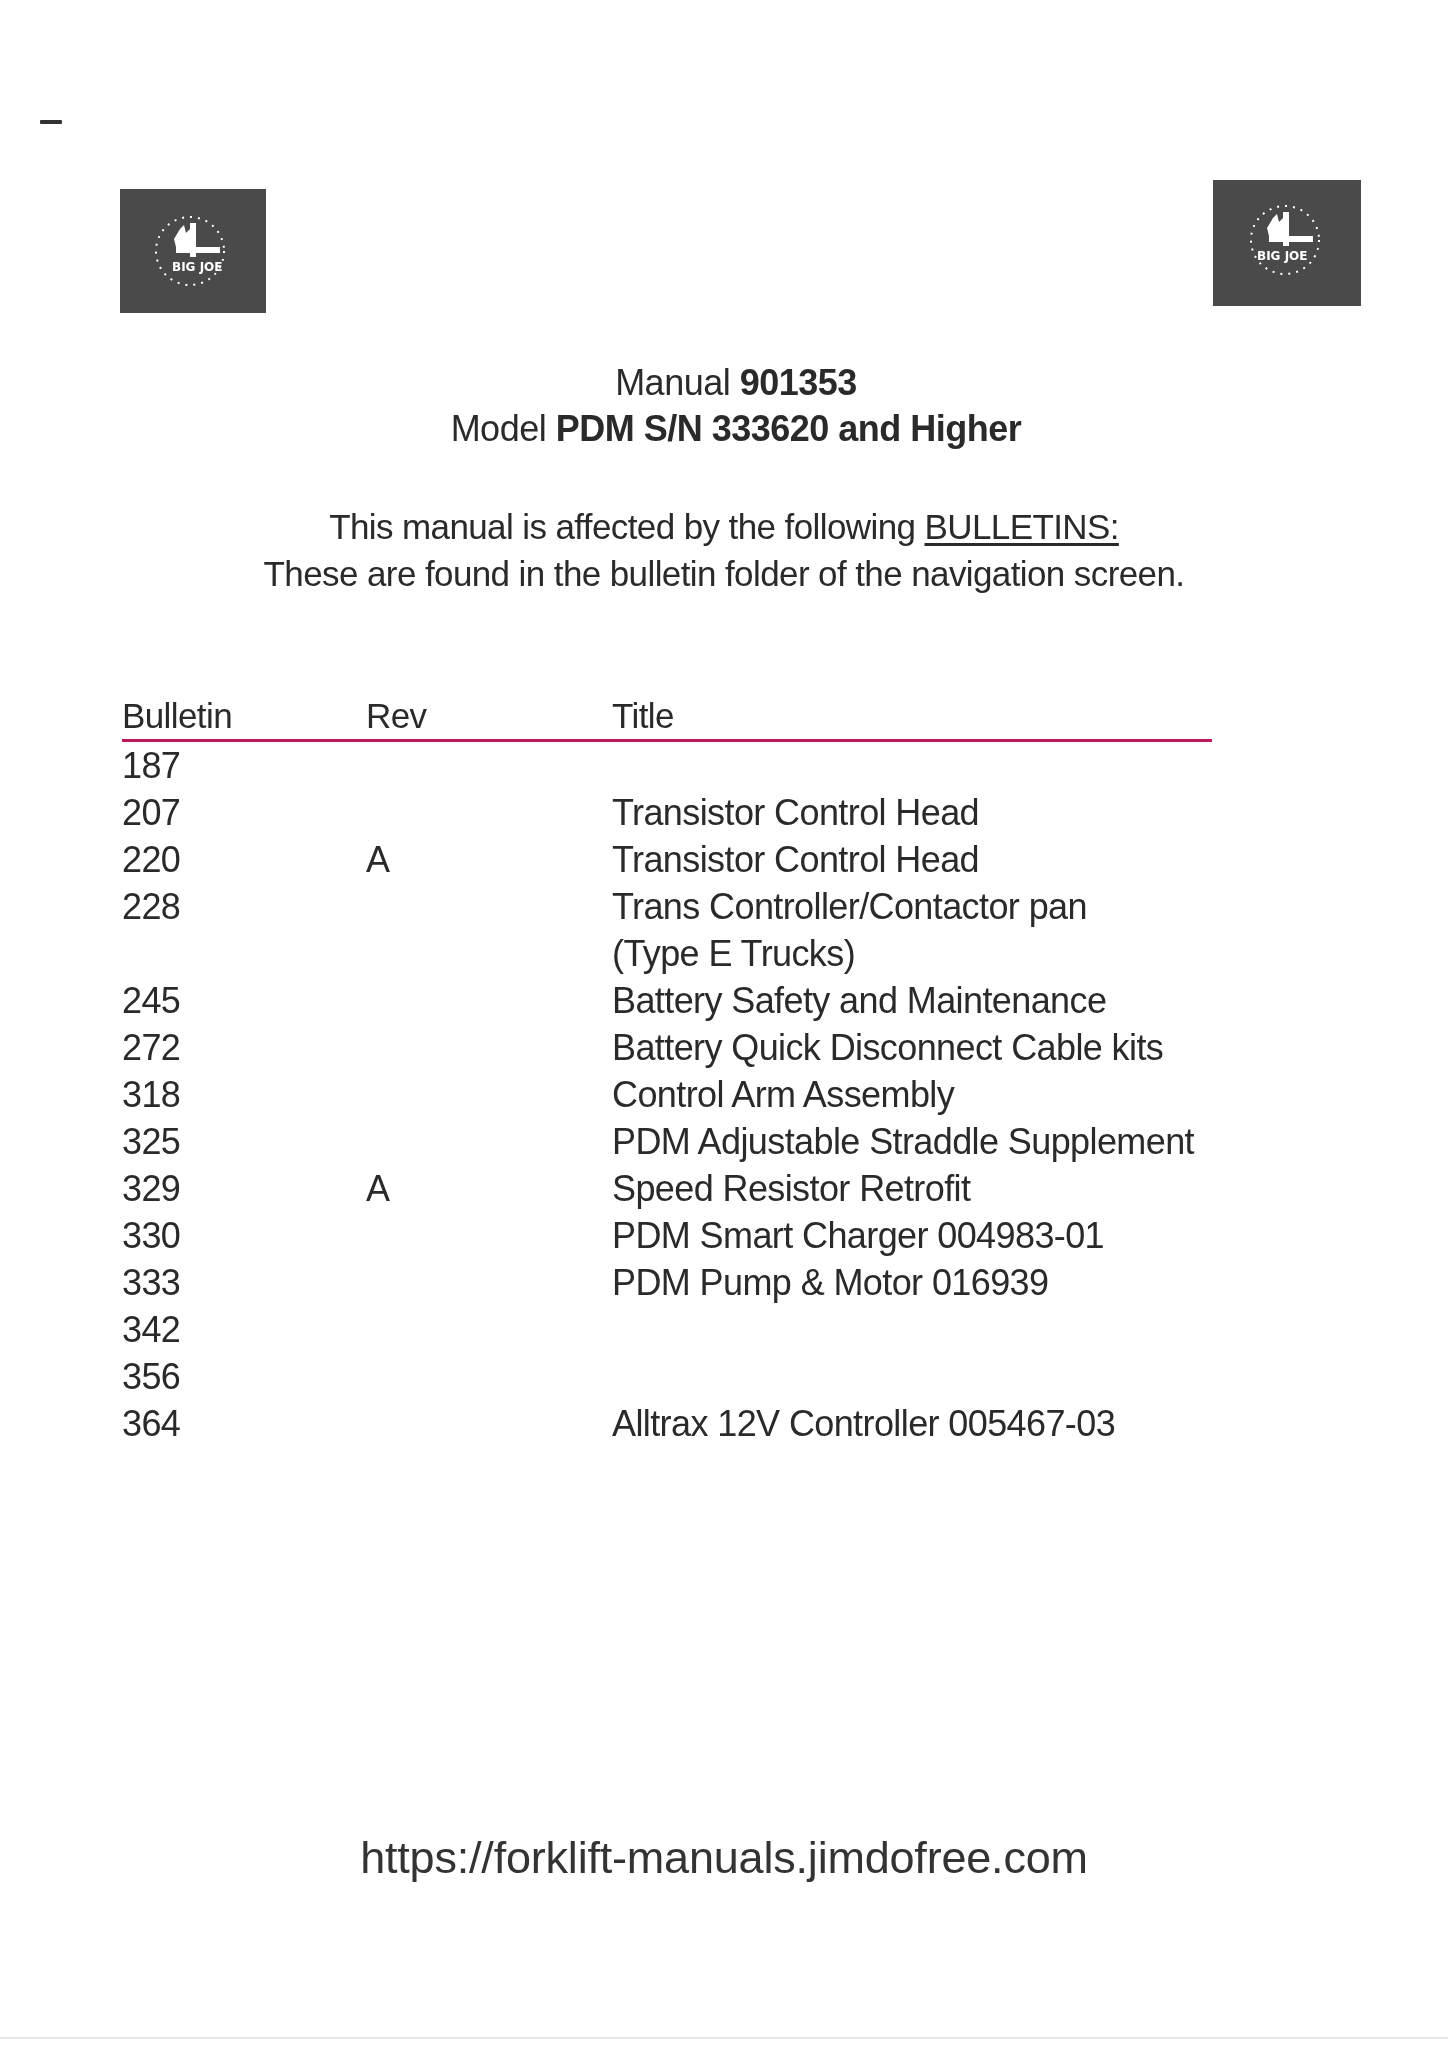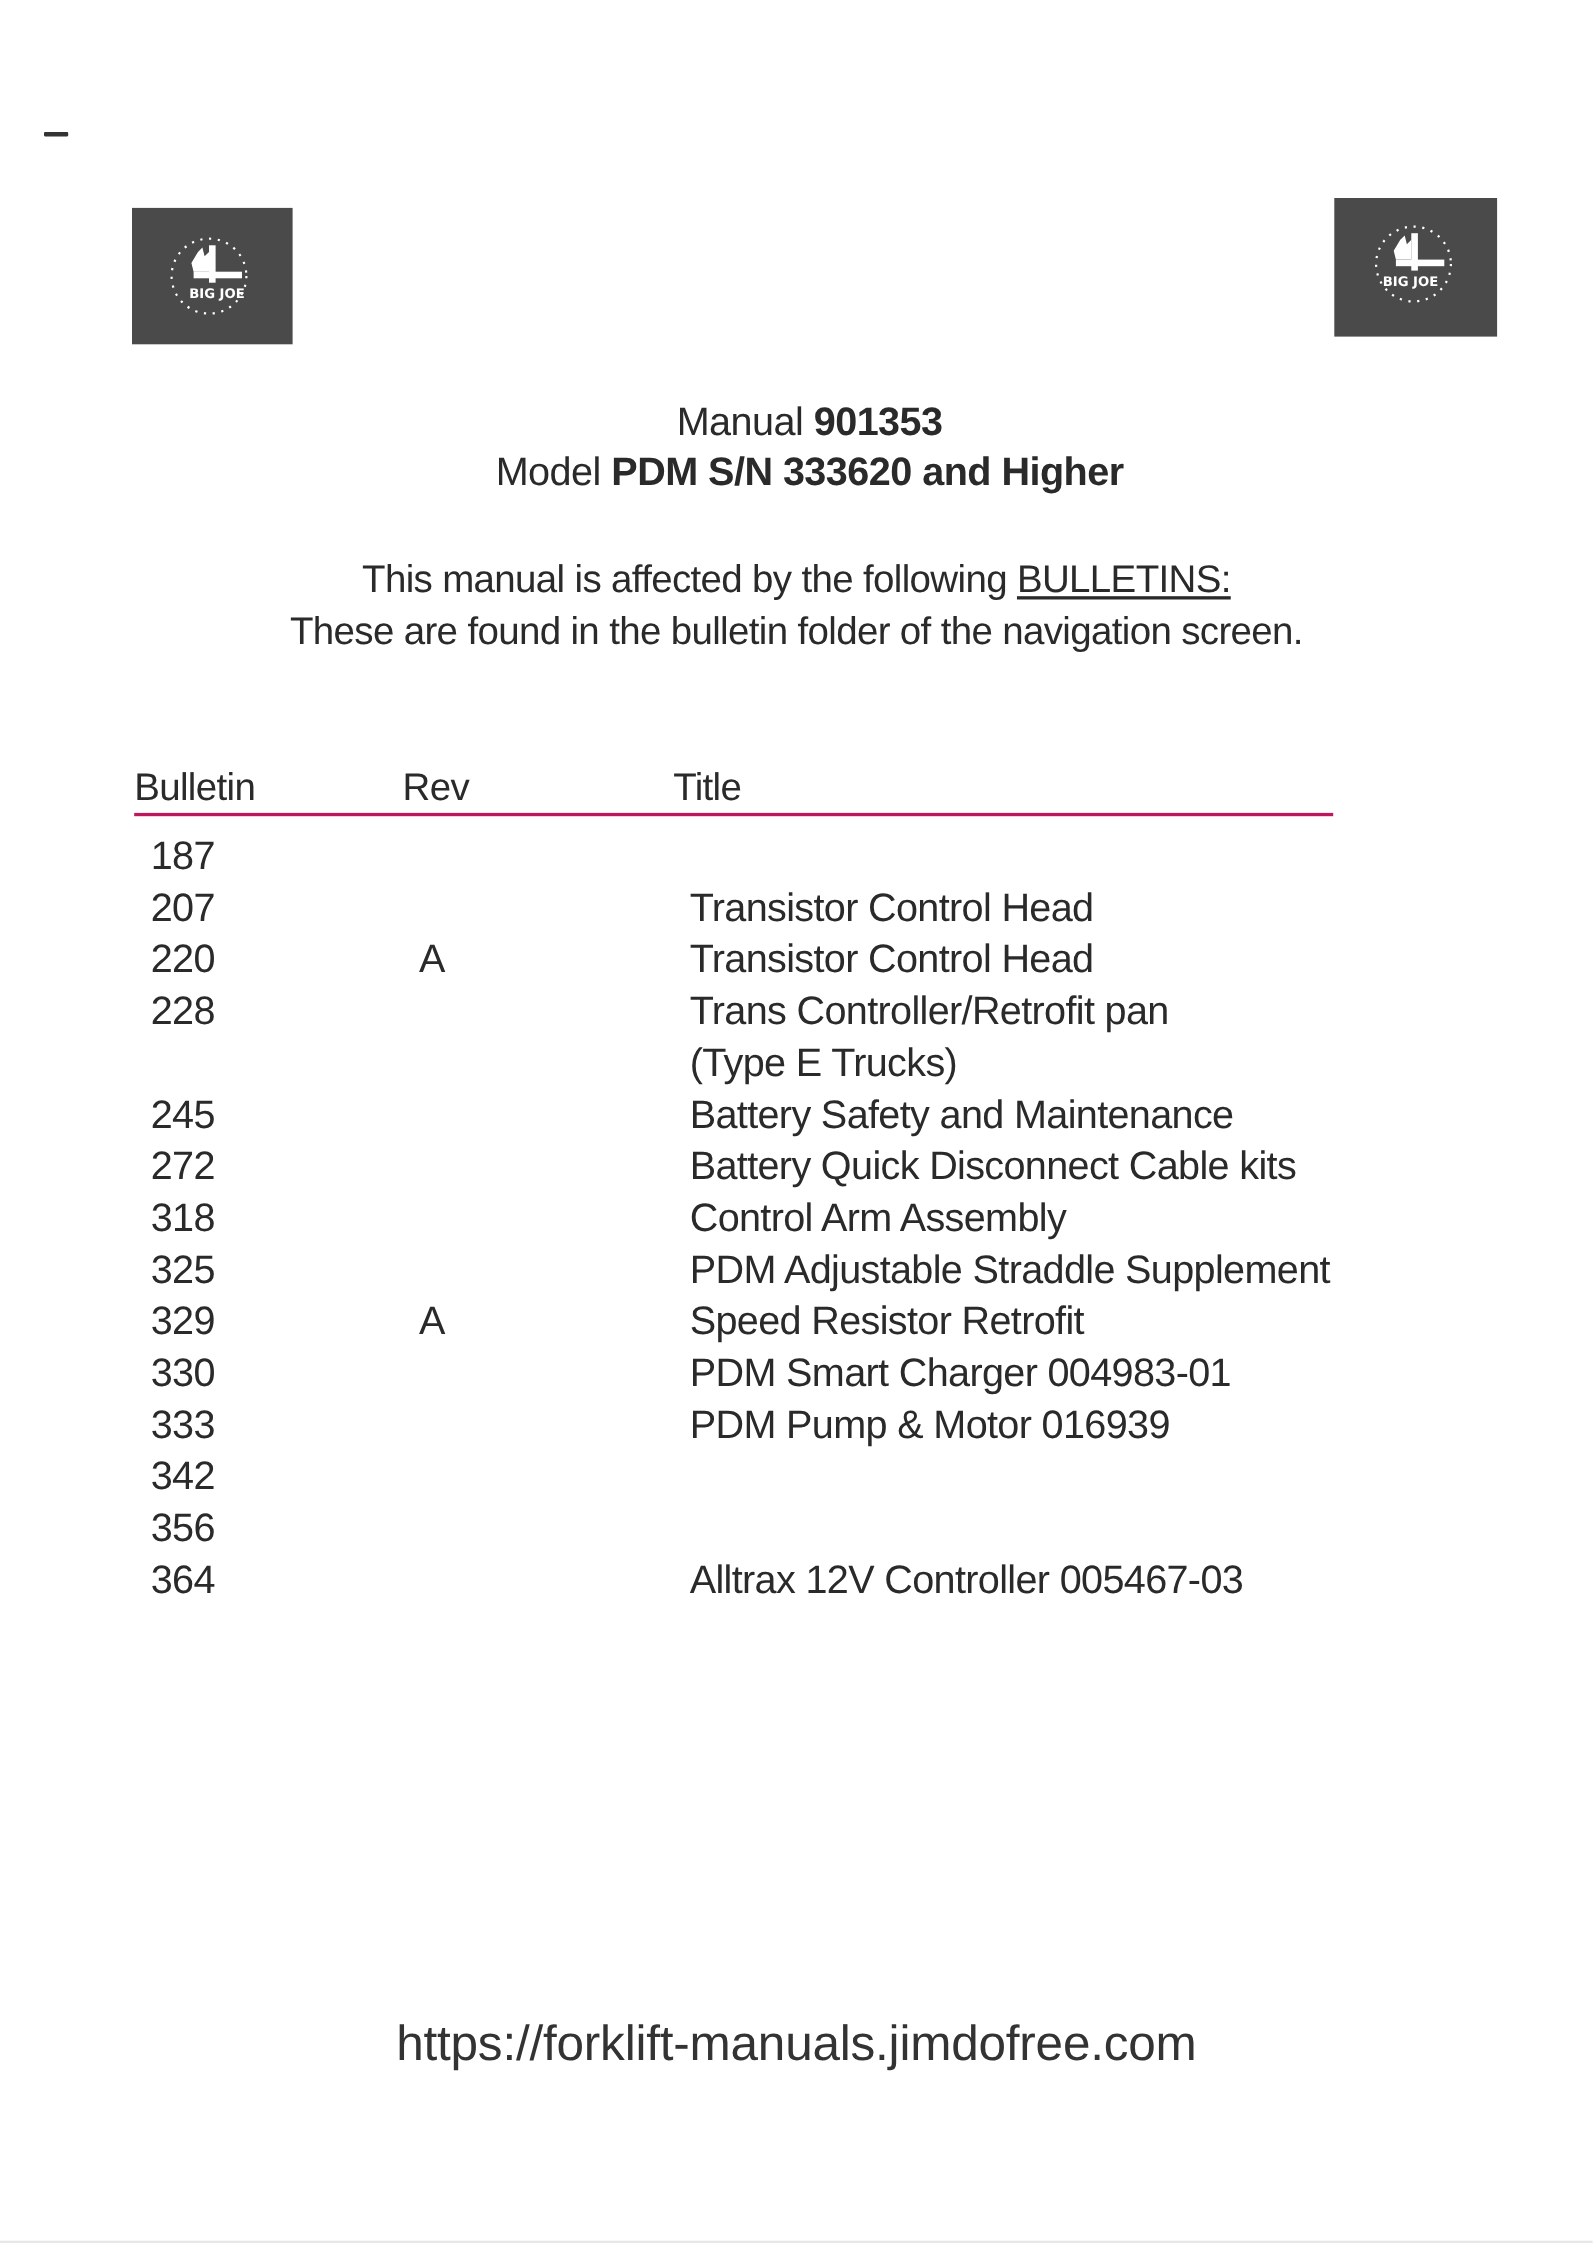--- a/index.html
+++ b/index.html
@@ -79,21 +79,21 @@
     .col-title { left: 490px; }
     .tbody { position: relative; }
     .row {
       position: relative;
       font-size: 36px;
       letter-spacing: -0.6px;
       height: 47px;
       line-height: 47px;
     }
     .row.tall { height: 94px; }
-    .row span { position: absolute; top: 12px; margin-left: 15px; }
+    .row span { position: absolute; top: 0; }
     .row .col-title { white-space: pre-line; width: 700px; }
 
     .footer-url {
       position: absolute;
       left: 0;
       width: 1448px;
       top: 1832px;
       text-align: center;
       font-size: 45px;
       color: #333;
@@ -169,21 +169,21 @@
         <span class="col-title">Transistor Control Head</span>
       </div>
       <div class="row">
         <span class="col-bulletin">220</span>
         <span class="col-rev">A</span>
         <span class="col-title">Transistor Control Head</span>
       </div>
       <div class="row tall">
         <span class="col-bulletin">228</span>
         <span class="col-rev"></span>
-        <span class="col-title">Trans Controller/Retrofit pan
+        <span class="col-title">Trans Controller/Contactor pan
 (Type E Trucks)</span>
       </div>
       <div class="row">
         <span class="col-bulletin">245</span>
         <span class="col-rev"></span>
         <span class="col-title">Battery Safety and Maintenance</span>
       </div>
       <div class="row">
         <span class="col-bulletin">272</span>
         <span class="col-rev"></span>

